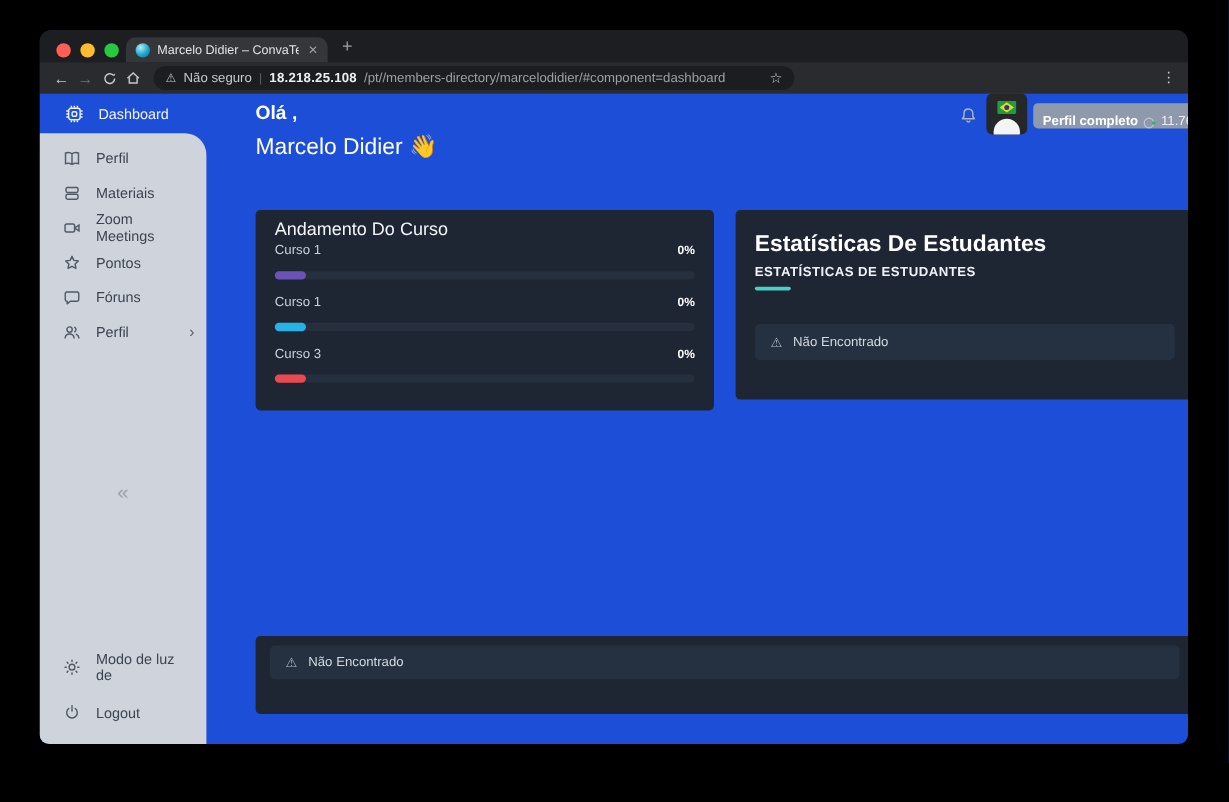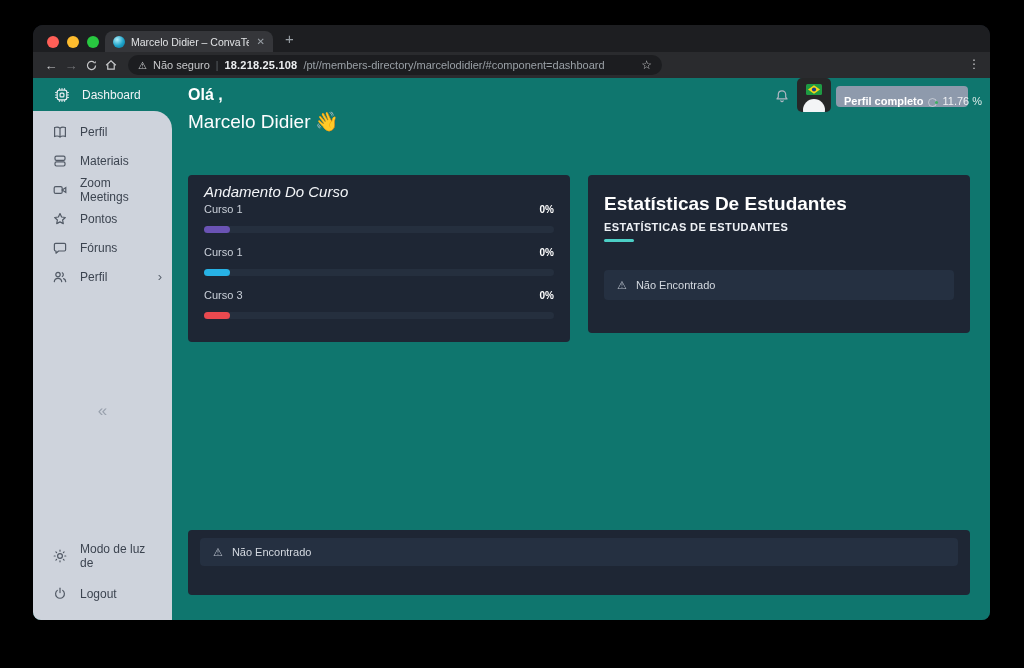--- a/index.html
+++ b/index.html
@@ -40,39 +40,39 @@
     padding:0 10px; gap:6px; font-size:11px;
   }
   .url-warn { color:#c7c8ca; font-size:10px; }
   .url-sec { color:#c7c8ca; }
   .url-sep { color:#5f6368; font-size:10px; }
   .url-host { color:#eceef0; font-weight:bold; letter-spacing:.2px; }
   .url-path { color:#9aa0a6; white-space:nowrap; overflow:hidden; flex:1; }
   .url-star { color:#c7c8ca; font-size:12px; }
   .kebab { position:absolute; right:10px; top:5px; color:#c7c8ca; font-size:12px; }
   
-  .content { flex:1; display:flex; background:#0f766e; position:relative; }
+  .content { flex:1; display:flex; background:#1d4ed8; position:relative; }
   
   .sidebar { flex:0 0 139px; width:139px; position:relative; }
   .sb-active { position:absolute; top:0; left:0; right:0; height:33px;
     display:flex; align-items:center; gap:12px; padding-left:21px;
     color:#f1f3f6; font-size:12px; font-weight:500; }
   .sb-body { position:absolute; top:33px; left:0; right:0; bottom:0;
     background:#ced3dc; border-top-right-radius:18px; }
   .sb-nav { padding-top:6px; }
   .sb-item { height:29px; display:flex; align-items:center; gap:12px;
     padding-left:19px; padding-right:10px; color:#3c4450; font-size:12px; }
   .sb-item svg, .sb-active svg { flex:0 0 16px; }
   .chevron { margin-left:auto; color:#59616d; font-size:13px; }
   .collapse { position:absolute; top:290px; left:0; right:0; text-align:center;
     color:#99a1ad; font-size:17px; }
   .sb-item.modo { position:absolute; left:0; right:15px; bottom:50px; }
   .sb-item.logout { position:absolute; left:0; right:0; bottom:12px; }
   
-  .main { flex:1; position:relative; }
+  .main { flex:1; position:relative;margin-left:25px; }
   .greet1 { position:absolute; left:16px; top:8px; font-size:16px; font-weight:bold; color:#fff; }
   .greet2 { position:absolute; left:16px; top:32px; font-size:19px; color:#fdfdfe; }
   .bell { position:absolute; left:602px; top:10px; }
   .avatar { position:absolute; left:625px; top:0; width:34px; height:34px;
     background:#262728; border-radius:5px; overflow:hidden; }
   .avatar .flag { position:absolute; left:9px; top:6px; }
   .avatar .head { position:absolute; bottom:-9px; left:50%; transform:translateX(-50%);
     width:22px; height:22px; background:#f3f4f6; border-radius:50%; }
   .badge { position:absolute; left:664px; top:8px; width:132px; height:21px;
     border-radius:4px; display:flex; align-items:flex-end; padding:0 8px; gap:5px; }
@@ -80,21 +80,21 @@
   .badge-ring { flex:0 0 9px; width:9px; height:9px; border-radius:50%;
     border:1.5px solid rgba(255,255,255,.45); position:relative; }
   .badge-ring i { position:absolute; right:-2px; top:2px; width:3px; height:3px;
     background:#3fae62; border-radius:50%; }
   .badge-value { font-size:11px; color:rgba(255,255,255,.85); white-space:nowrap; }
   
   .card { position:absolute; background:#1e2634; border-radius:4px; }
   #card-progress { left:16px; top:97px; width:382px; height:167px; }
   #card-stats    { left:416px; top:97px; width:382px; height:158px; }
   #card-bottom   { left:16px; top:452px; width:782px; height:65px; }
-  .cp-title { position:absolute; left:16px; top:8px; font-size:15px; color:#f3f5f8;font-style:italic; }
+  .cp-title { position:absolute; left:16px; top:8px; font-size:15px; color:#f3f5f8; }
   .cp-label { position:absolute; left:16px; font-size:11px; color:#cad0d9; }
   .cp-pct { position:absolute; right:16px; font-size:10px; font-weight:bold; color:#fff; }
   .cp-track { position:absolute; left:16px; right:16px; height:7px; border-radius:4px; background:#252f3e; }
   .cp-fill { width:26px; height:7px; border-radius:4px; }
   .cs-title { position:absolute; left:16px; top:18px; font-size:19px; font-weight:bold; color:#fff; }
   .cs-sub { position:absolute; left:16px; top:46px; font-size:11px; font-weight:bold;
     letter-spacing:.4px; color:#eef1f5; }
   .cs-line { position:absolute; left:16px; top:64px; width:30px; height:3px; border-radius:2px; }
   .alert { position:absolute; background:#253041; border-radius:4px;
     display:flex; align-items:center; padding:0 13px; gap:9px; }

